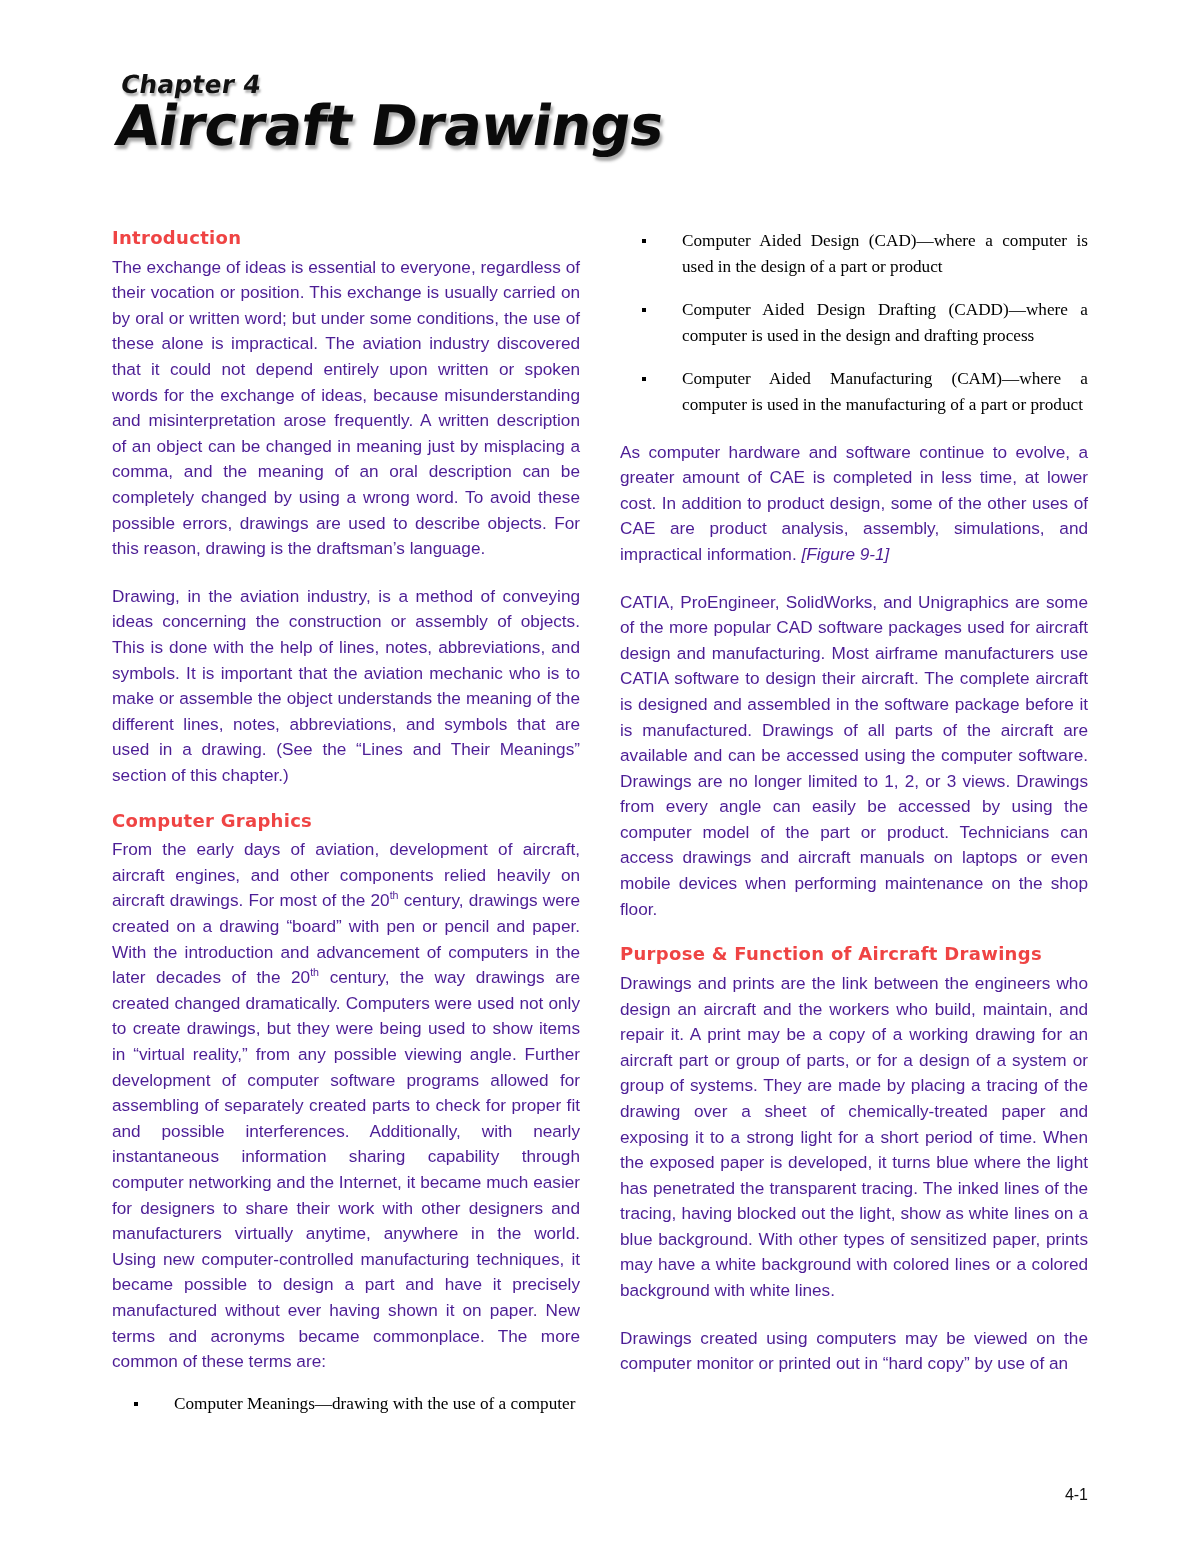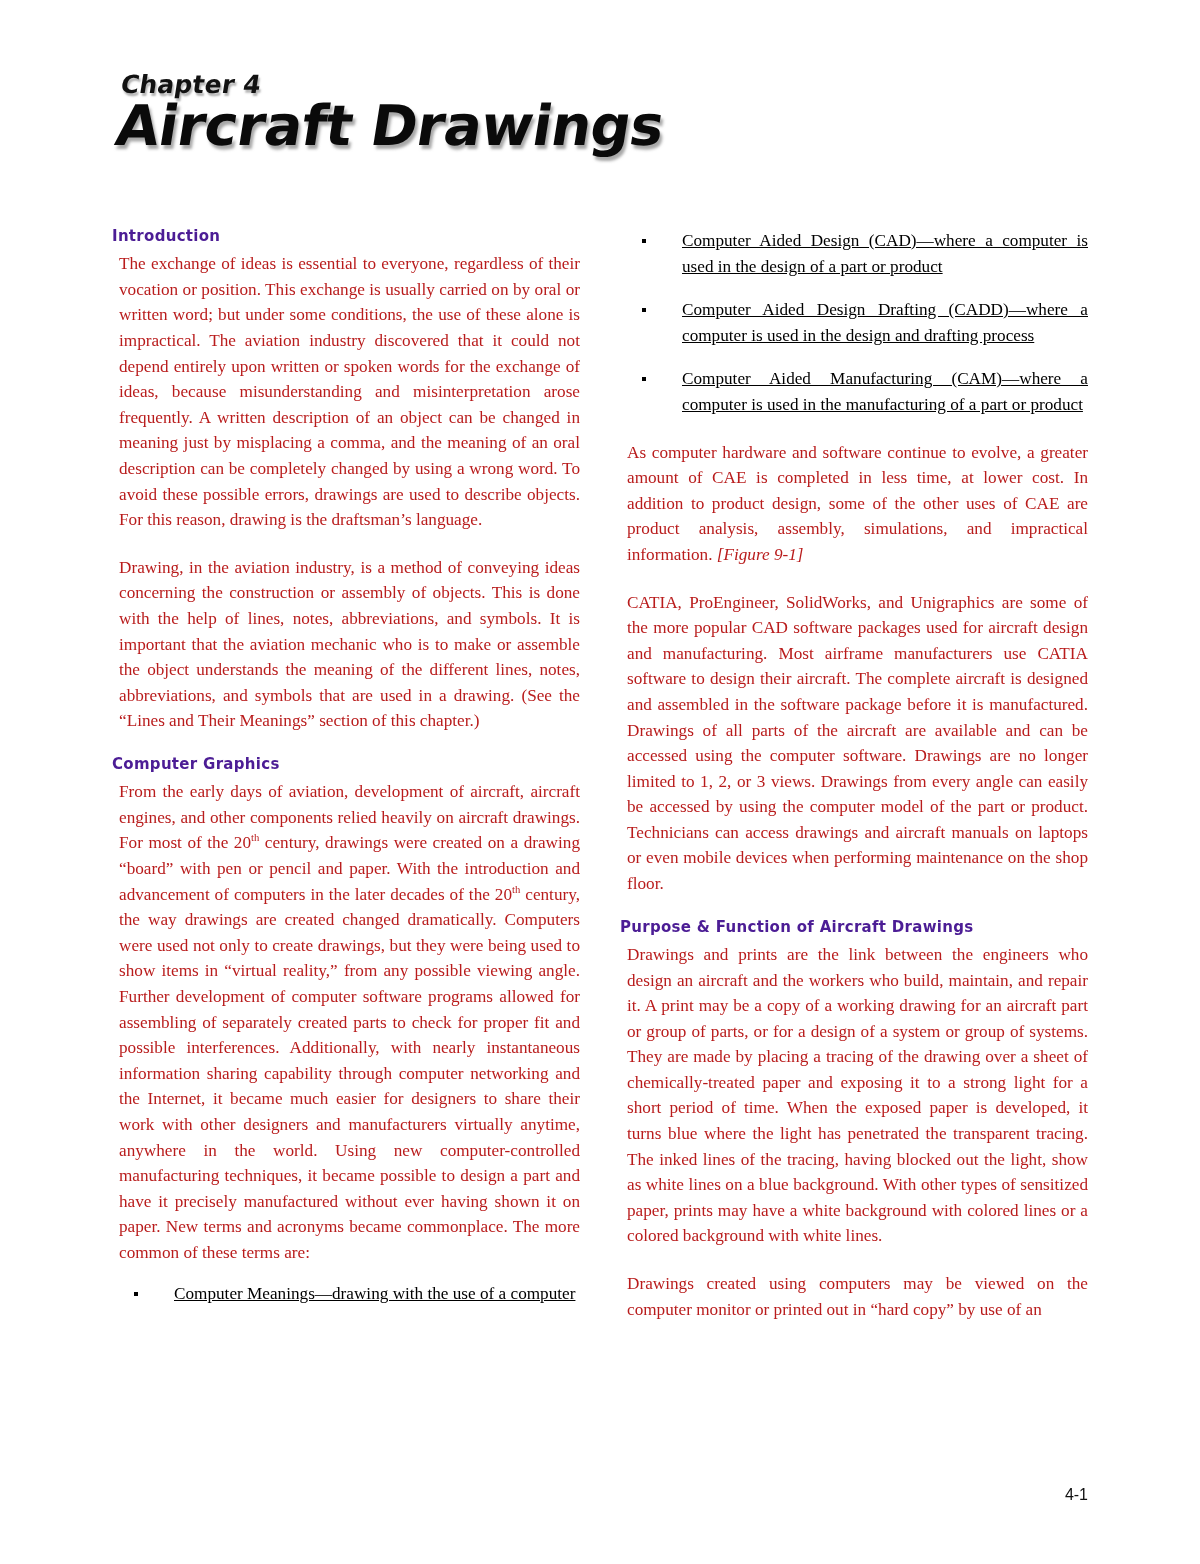--- a/index.html
+++ b/index.html
@@ -67,56 +67,55 @@
     width: 976px;
     display: flex;
     gap: 40px;
   }
   .col {
     width: 468px;
   }
 
   h2.section-head {
     font-family: "DejaVu Sans", "Liberation Sans", sans-serif;
-    font-size: 15px;
+    font-size: 18px;
     font-weight: bold;
-    color: #4c1d95;
+    color: #ef4444;
     margin: 0 0 6px 0;
     line-height: 1.15;
     letter-spacing: 0.3px;
   }
 
   p.body {
-    font-family: Liberation Serif, serif;
+    font-family: Liberation Sans, sans-serif;
     font-size: 17.2px;
     line-height: 25.6px;
     text-align: justify;
-    margin: 0 0 22px 7px;
-    color: #b91c1c;
+    margin: 0 0 22px 0;
+    color: #4c1d95;
     -webkit-hyphens: none;
     hyphens: none;
   }
   p.body:last-child { margin-bottom: 0; }
 
   p.tight { margin-bottom: 0; }
 
   sup.ord {
     font-size: 0.62em;
     vertical-align: super;
     line-height: 0;
   }
 
   em.fig { font-style: italic; }
 
   
   ul.bullets {
     list-style: none;
     margin: 16px 0 0 0;
     padding: 0;
-    text-decoration: underline;
   }
   ul.bullets.first-in-col { margin-top: 0; }
 
   ul.bullets li {
     position: relative;
     padding-left: 62px;
     margin-bottom: 18px;
     font-family: "Liberation Serif", "DejaVu Serif", serif;
     font-size: 17.2px;
     line-height: 25.6px;

